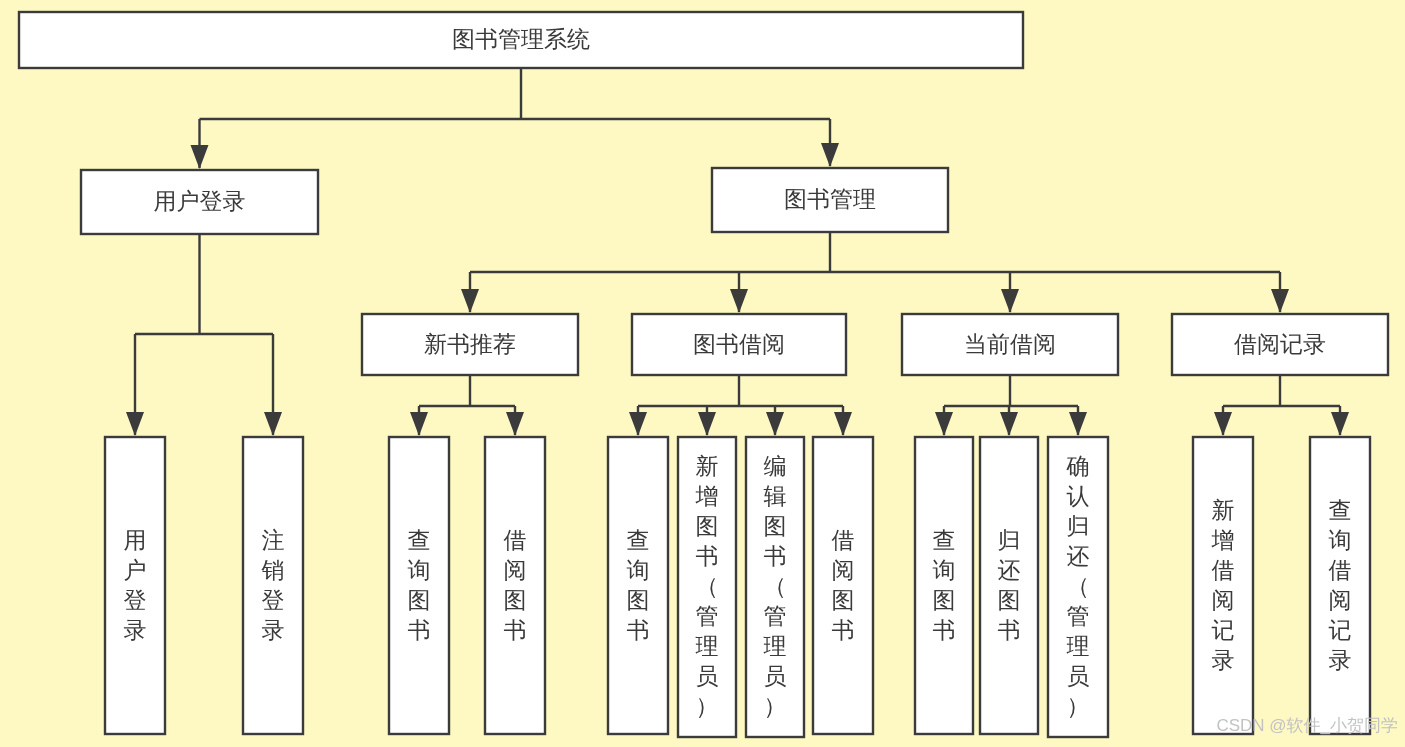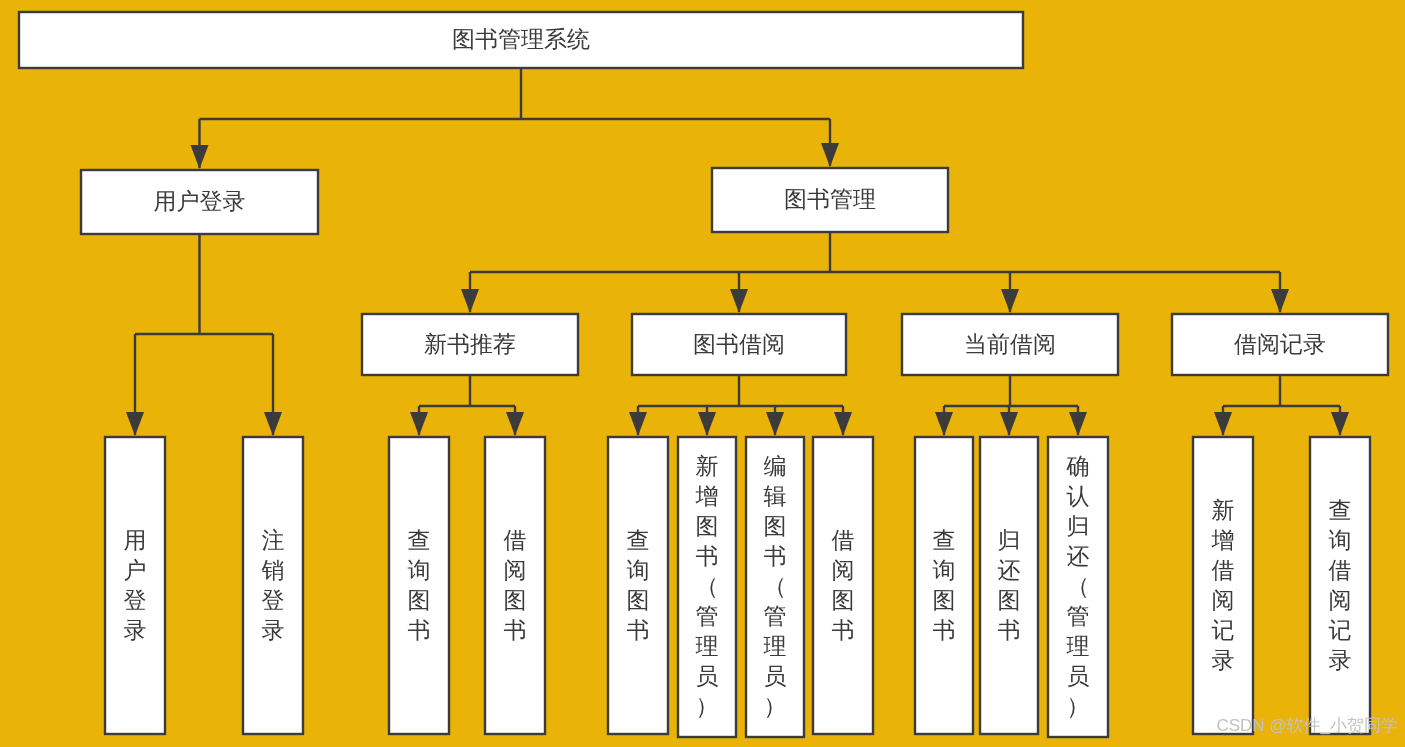--- a/index.html
+++ b/index.html
@@ -10,21 +10,21 @@
   body {
     width: 1405px;
     height: 747px;
     font-family: "Liberation Sans", "DejaVu Sans", sans-serif;
     overflow: hidden;
   }
   #diagram-root {
     position: relative;
     width: 1405px;
     height: 747px;
-    background: #eab308;
+    background: #fef9c3;
   }
   svg.diagram-canvas {
     position: absolute;
     top: 0;
     left: 0;
     width: 1405px;
     height: 747px;
     display: block;
   }
   .node-box {

